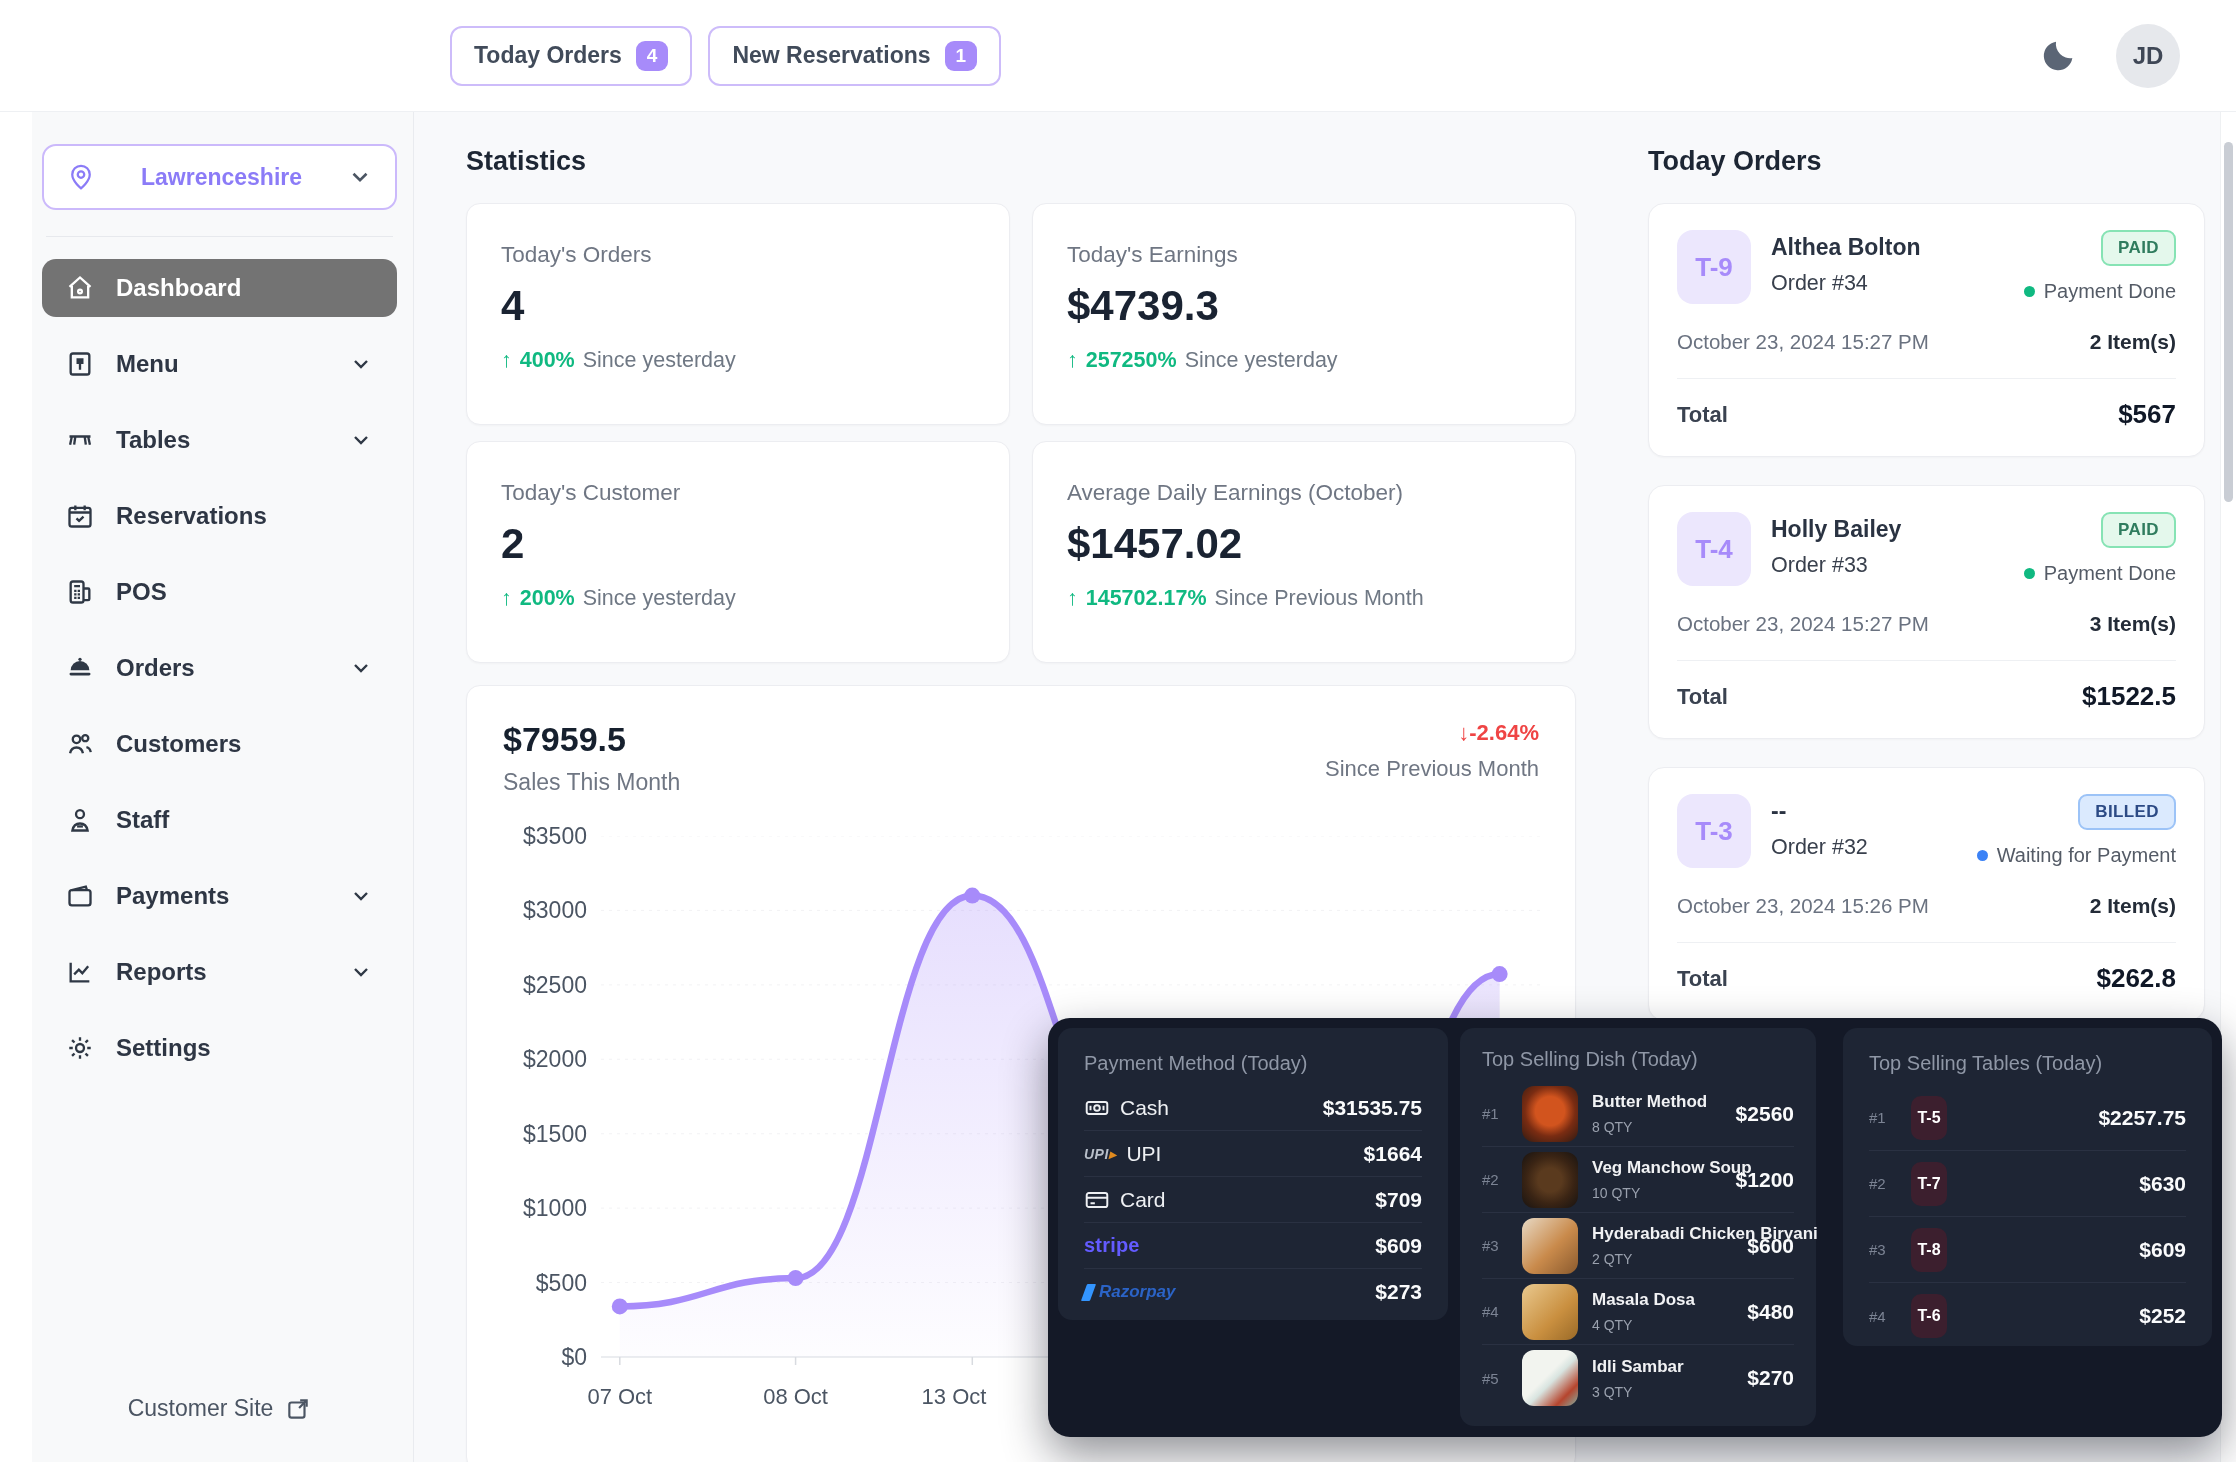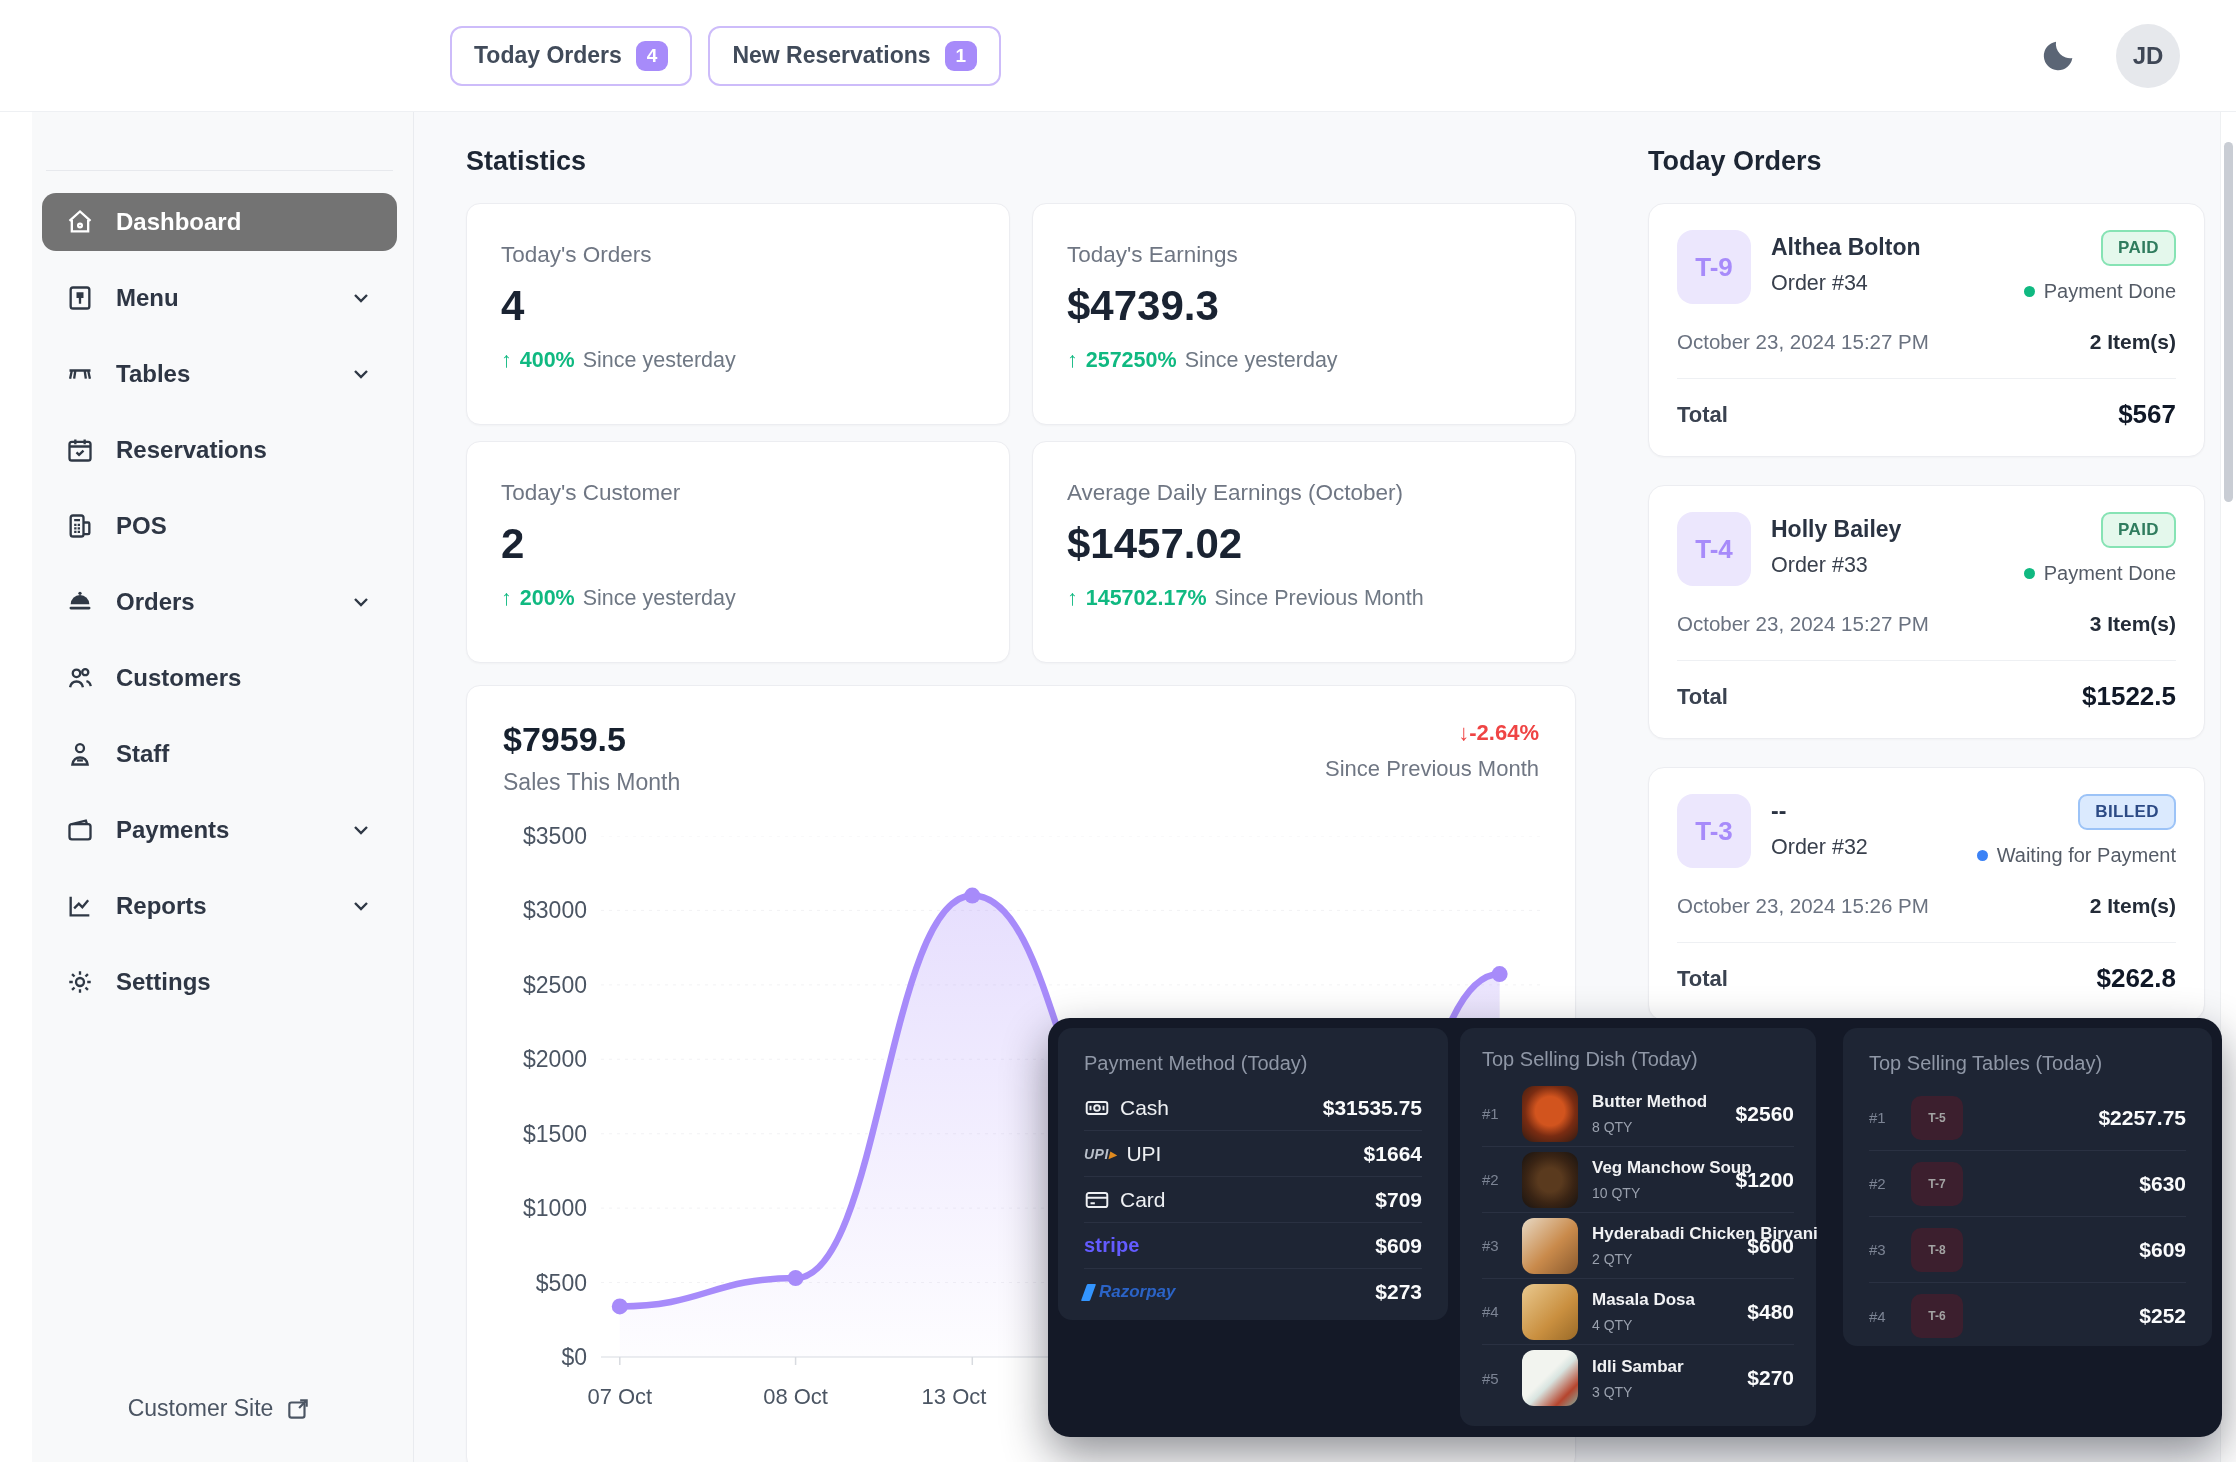--- a/index.html
+++ b/index.html
@@ -122,21 +122,21 @@
   .photo-2 { background:linear-gradient(135deg, #e8d9c4, #c98a4b 55%, #8a5a2e); }
   .photo-3 { background:linear-gradient(135deg, #e9c98f, #c98f3f 60%, #9a6a28); }
   .photo-4 { background:linear-gradient(135deg, #f2f4ef 0 45%, #d8e4e0 55%, #b6452e 80%, #7fb0a4); }
   .dish-info { display:flex; flex-direction:column; gap:7px; min-width:0; }
   .dish-name { font-size:17px; font-weight:600; color:#f1f2f4; white-space:nowrap; }
   .dish-qty { font-size:14px; color:#9aa1ae; }
   .dish-price { margin-left:auto; font-size:21px; font-weight:700; color:#fafbfc; }
 
   .tbl-row { display:flex; align-items:center; gap:16px; height:66px; border-bottom:1px solid #2a3142; }
   .tbl-row:last-child { border-bottom:none; }
-  .tbl-badge { width:52px; height:44px; border-radius:10px; background:#3c1f2e; color:#a3a3a3; font-size:12px; font-weight:700;
+  .tbl-badge { width:36px; height:44px; border-radius:10px; background:#3c1f2e; color:#ffffff; font-size:16px; font-weight:700;
                display:flex; align-items:center; justify-content:center; }
   .tbl-amt { margin-left:auto; font-size:21px; font-weight:700; color:#fafbfc; }
 
   svg.icon { display:block; }
 </style>
 </head>
 <body>
 
 <div class="app">
 
@@ -156,20 +156,30 @@
       </svg>
       <div class="avatar">
         <span>JD</span>
       </div>
     </div>
   </div>
 
   <div class="content">
 
     <div class="sidebar">
+      <div class="loc-select">
+        <svg class="icon" width="30" height="30" viewBox="0 0 24 24" fill="none" stroke="#8b7bf7" stroke-width="1.8">
+          <path d="M12 21s-7-5.5-7-11a7 7 0 1 1 14 0c0 5.5-7 11-7 11z"></path>
+            <circle cx="12" cy="10" r="2.6"></circle>
+        </svg>
+        <span class="loc-label">Lawrenceshire</span>
+        <svg class="icon" width="26" height="26" viewBox="0 0 24 24" fill="none" stroke="#4b5563" stroke-width="2.4">
+            <path d="M6 9l6 6 6-6"></path>
+          </svg>
+      </div>
       <div class="sidebar-divider"></div>
 
       <div class="nav-item active">
         <svg class="icon" width="28" height="28" viewBox="0 0 24 24" fill="none" stroke="#ffffff" stroke-width="2">
             <path d="M3 11l9-8 9 8"></path>
             <path d="M5 10v10h14V10"></path>
             <circle cx="12" cy="15" r="1.6"></circle>
           </svg>
         <span>Dashboard</span>
       </div>

